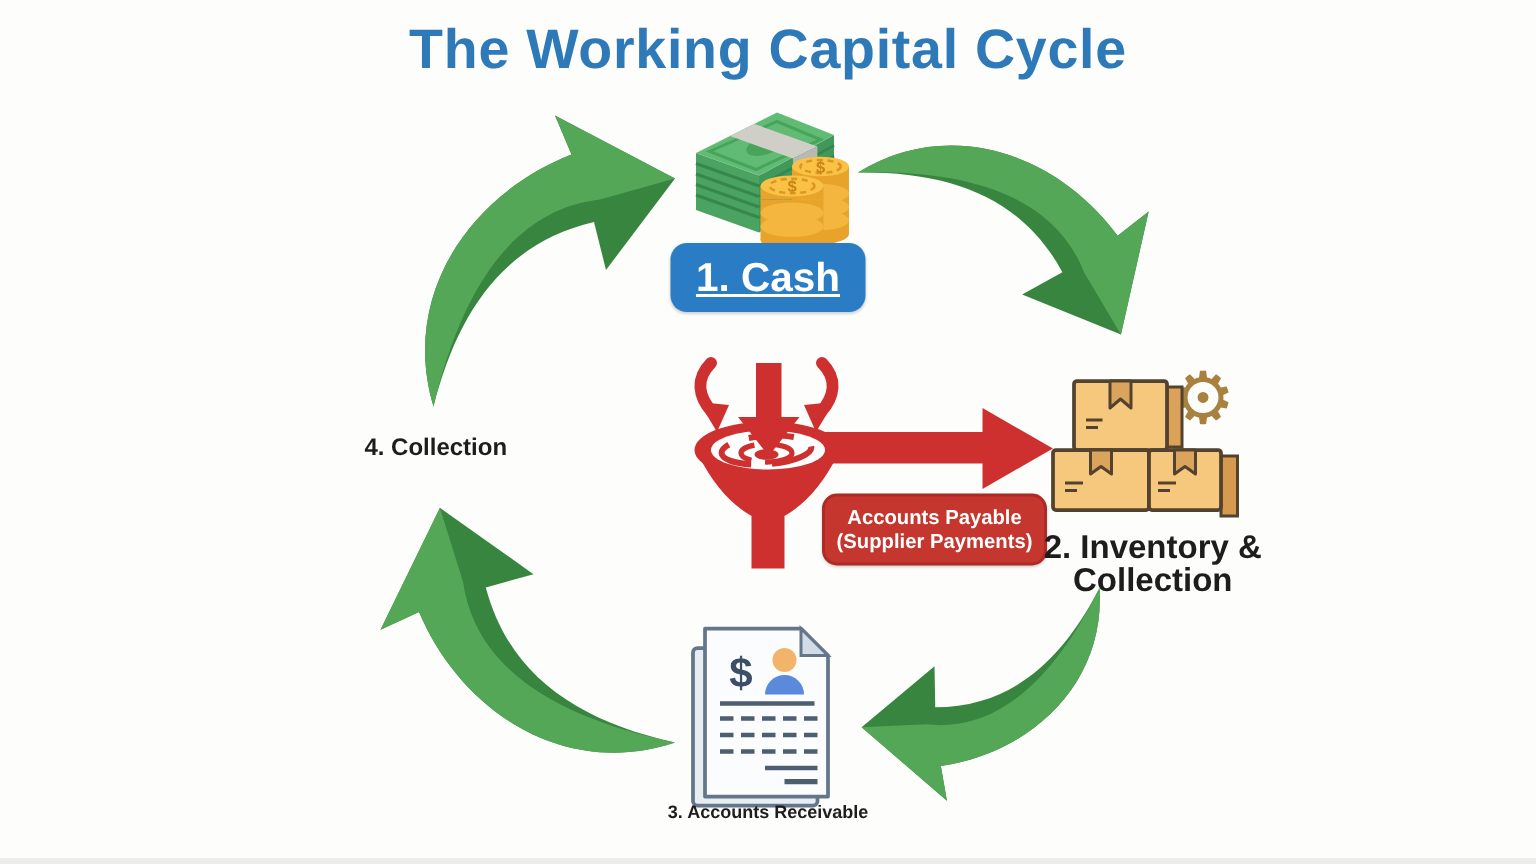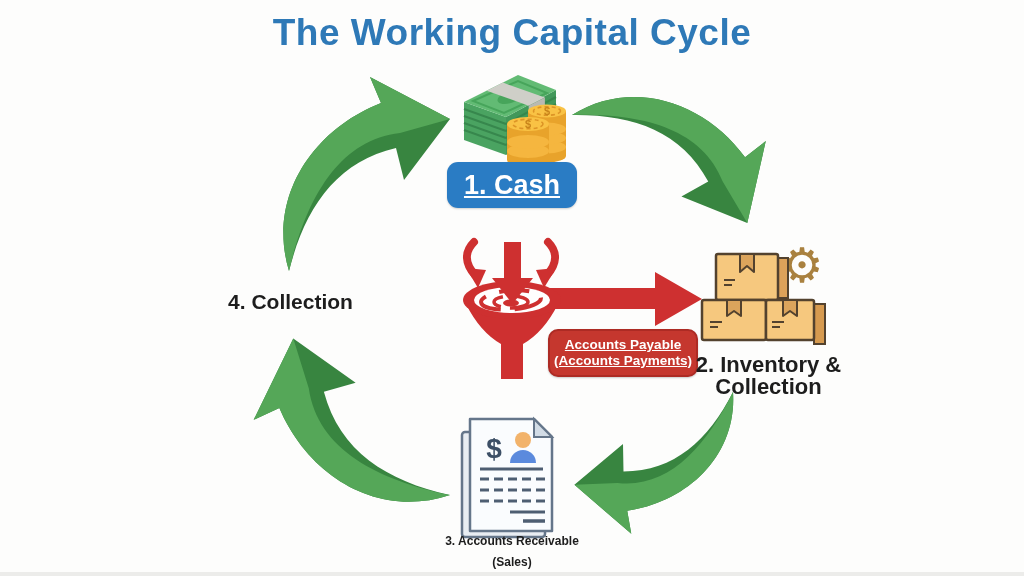--- a/index.html
+++ b/index.html
@@ -10,37 +10,37 @@
   }
   .abs{position:absolute;}
   .page-title{
     left:0;right:0;top:12px;text-align:center;
     font-size:37px;font-weight:700;letter-spacing:.5px;
     color:#2e79b7;
   }
   .stage-label{
     color:#1d1d1d;font-weight:700;text-align:center;
   }
-  .label-collection{left:208px;top:290px;width:165px;font-size:21px;}
+  .label-collection{left:208px;top:290px;width:165px;font-size:16px;}
   .label-inventory{left:686px;top:354px;width:165px;font-size:22px;line-height:22px;}
   .label-receivable{left:398px;top:531px;width:228px;font-size:12px;line-height:21px;}
   .cash-badge{
     left:447px;top:162px;width:130px;height:46px;
     background:#2a7cc4;border-radius:11px;
     display:flex;align-items:center;justify-content:center;
     color:#ffffff;font-size:27px;font-weight:700;
     box-shadow:0 1px 2px rgba(0,0,0,.18);
     text-decoration:underline;
   }
   .payable-badge{
     left:548px;top:329px;width:150px;
     background:#c5372e;border:2px solid #ad2b24;border-radius:10px;
     padding:6px 2px;box-sizing:border-box;
     color:#ffffff;font-size:13.5px;font-weight:700;line-height:16px;
-    text-align:center;box-shadow:0 1px 2px rgba(0,0,0,.2);text-decoration:underline;
+    text-align:center;box-shadow:0 1px 2px rgba(0,0,0,.2);
   }
   .bottom-strip{left:0;right:0;bottom:0;height:4px;background:#ececea;}
   svg{display:block;}
 </style>
 </head>
 <body>
 
 <div class="canvas">
 
   <div class="abs page-title">The Working Capital Cycle</div>
@@ -137,21 +137,21 @@
       <polygon points="52,48 93,48 72.5,74"></polygon>
       <path d="M 34 12 C 24 22 25 34 35 45" fill="none" stroke="#ce3030" stroke-width="8" stroke-linecap="round"></path>
       <polygon points="26,38 46,40 38,58"></polygon>
       <path d="M 108 12 C 118 22 117 34 107 45" fill="none" stroke="#ce3030" stroke-width="8" stroke-linecap="round"></path>
       <polygon points="116,38 96,40 104,58"></polygon>
     </g>
   </svg>
 
   <div class="abs payable-badge">
     <div>Accounts Payable</div>
-    <div>(Accounts Payments)</div>
+    <div>(Supplier Payments)</div>
   </div>
 
   <svg class="abs" style="left:695px;top:238px" width="142" height="118" viewBox="0 0 142 118">
     <text x="107" y="44" text-anchor="middle" font-size="48" fill="#a9813f" font-family="DejaVu Sans, sans-serif">⚙</text>
 
     <rect x="83" y="20" width="10" height="40" fill="#dda25a" stroke="#53422e" stroke-width="2"></rect>
     <rect x="21" y="16" width="62" height="46" rx="2" fill="#f6c87e" stroke="#53422e" stroke-width="2.5"></rect>
     <polygon points="45,16 59,16 59,34 52,28 45,34" fill="#dba45c" stroke="#53422e" stroke-width="2" stroke-linejoin="round"></polygon>
     <g stroke="#53422e" stroke-width="2">
         <line x1="29" y1="42" x2="40" y2="42"></line>
@@ -188,19 +188,18 @@
       <line x1="25" y1="64" x2="90" y2="64" stroke-dasharray="9 5"></line>
       <line x1="25" y1="75" x2="90" y2="75" stroke-dasharray="9 5"></line>
       <line x1="25" y1="86" x2="90" y2="86" stroke-dasharray="9 5"></line>
       <line x1="55" y1="97" x2="90" y2="97"></line>
       <line x1="68" y1="106" x2="90" y2="106" stroke-width="3.5"></line>
     </g>
   </svg>
 
   <div class="abs stage-label label-receivable">
     <div>3. Accounts Receivable</div>
-    <div>(Sales)</div>
   </div>
 
   <div class="abs stage-label label-collection">4. Collection</div>
 
   <div class="abs bottom-strip"></div>
 </div>
 
 </body></html>

